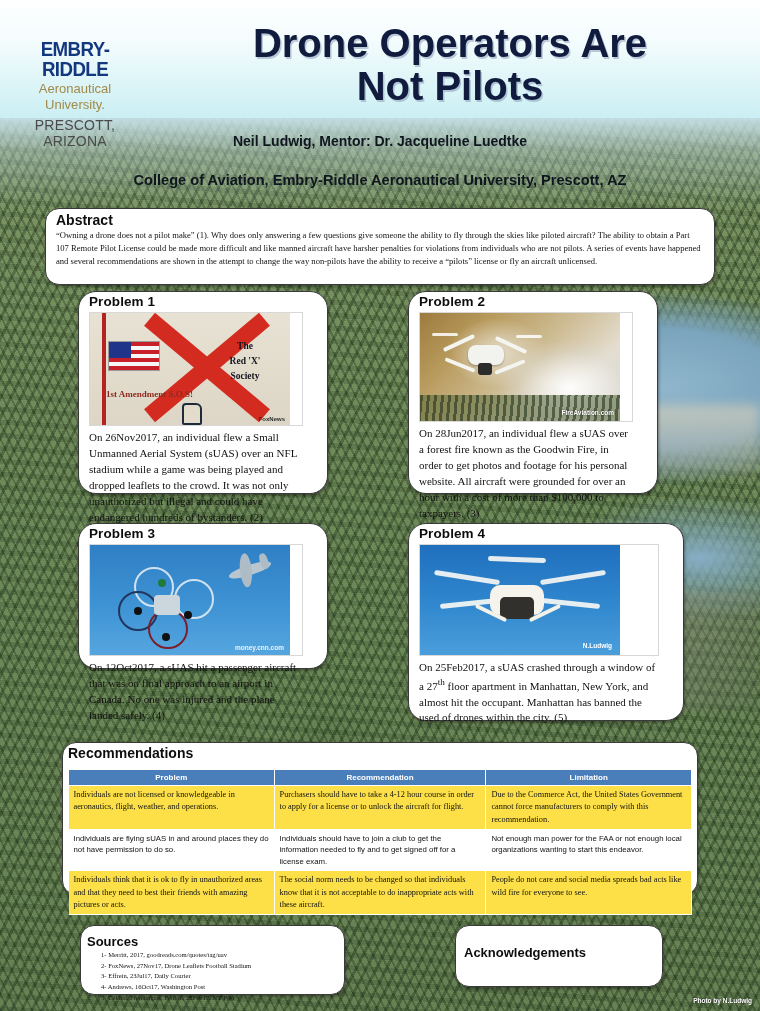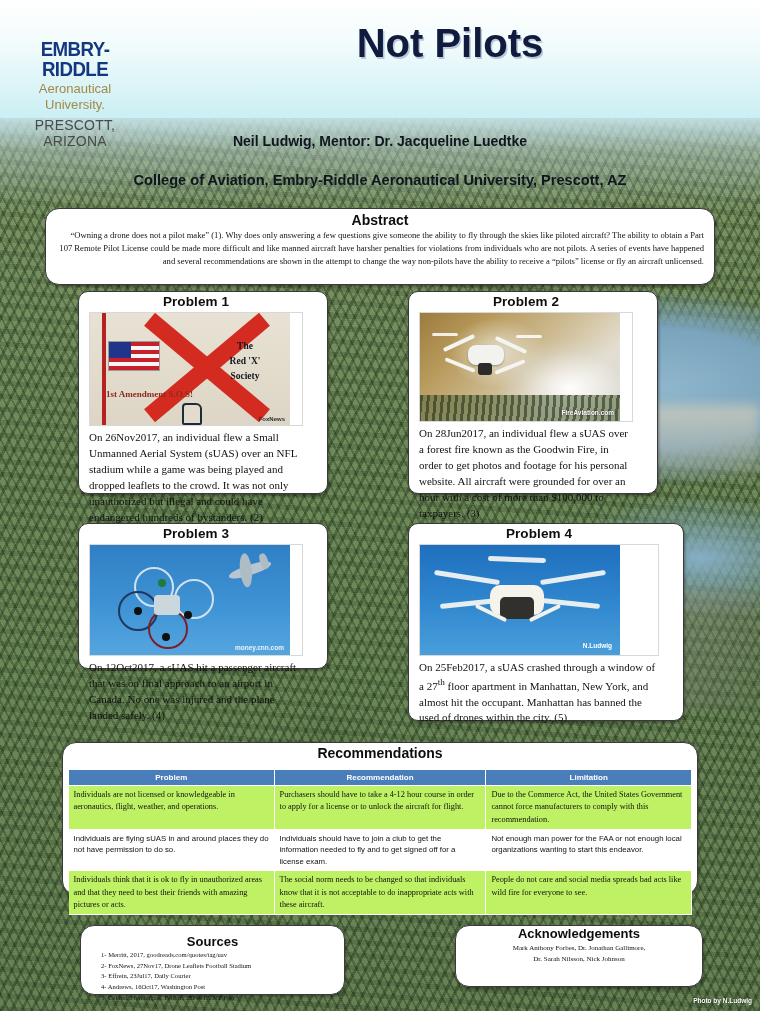--- a/index.html
+++ b/index.html
@@ -84,35 +84,34 @@
   }
 
   
   .card {
     position: absolute; background: #ffffff;
     border: 1.2px solid #3a3a3a; border-radius: 14px;
     box-shadow: 1px 2px 3px rgba(0,0,0,0.35);
     z-index: 2;
   }
   .card-title {
-    text-align: center;
     font-family: "Liberation Sans", sans-serif;
     font-weight: bold; color: #0d0d0d;
   }
 
   
   #abstract { left: 45px; top: 208px; width: 670px; height: 77px; padding: 3px 10px 4px 10px; }
   #abstract .card-title { font-size: 14px; margin-bottom: 1px; }
   .abstract-body {
     font-family: "Liberation Serif", serif;
-    font-size: 8.6px; line-height: 1.52; color: #111; text-align: right;
-  }
-
-  
-  .problem { padding: 2px 24px 4px 10px; border-radius: 10px; }
+    font-size: 8.6px; line-height: 1.52; color: #111; text-align: left;
+  }
+
+  
+  .problem { padding: 2px 24px 4px 10px; border-radius: 18px; }
   .problem .card-title { font-size: 13.5px; letter-spacing: 0.1px; }
   .problem-figure {
     margin: 3px auto 0 auto; position: relative; overflow: hidden;
     border: 1px solid #d8d8d8;
   }
   .problem-caption {
     font-family: "Liberation Serif", serif;
     font-size: 11px; line-height: 1.45; color: #111; margin-top: 4px; text-align: left;
   }
   #problem1 { left: 78px; top: 291px; width: 250px; height: 203px; }
@@ -252,33 +251,33 @@
   table.rec th {
     background: #4a7ebb; color: #ffffff;
     font-family: "Liberation Sans", sans-serif; font-weight: bold; font-size: 8px;
     padding: 3px 2px; text-align: center; border: 0.5px solid #ffffff;
   }
   table.rec td {
     font-family: "Liberation Serif", serif; font-size: 8.3px; line-height: 1.48;
     padding: 3px 5px; vertical-align: top; border-right: 0.5px solid #ffffff;
     border-bottom: 0.5px solid #ffffff; color: #101010;
   }
-  table.rec tr.odd td { background: #bef264; }
+  table.rec tr.odd td { background: #fde047; }
   table.rec tr.even td { background: #ffffff; }
   table.rec tr.even td { font-family: "Liberation Sans", sans-serif; font-size: 7.8px; }
 
   
   #sources { left: 80px; top: 925px; width: 265px; height: 70px; padding: 8px 6px; }
   #sources .card-title { font-size: 13px; margin-bottom: 1px; }
   .src-list { list-style: none; }
   .src-list li {
     font-family: "Liberation Serif", serif; font-size: 6.6px; line-height: 1.62; color: #131313;
     padding-left: 14px;
   }
-  #acknowledgements { left: 455px; top: 925px; width: 248px; height: 62px; padding: 0 8px; }
+  #acknowledgements { left: 455px; top: 925px; width: 208px; height: 62px; padding: 19px 8px; }
   #acknowledgements .card-title { font-size: 13px; margin-bottom: 2px; }
   .ack-body {
     font-family: "Liberation Serif", serif; font-size: 7px; line-height: 1.55;
     color: #131313; text-align: center;
   }
 
   .photo-credit {
     position: absolute; right: 8px; bottom: 7px; z-index: 4;
     font-family: "Liberation Sans", sans-serif; font-weight: bold; font-size: 6.5px;
     color: #ffffff; text-shadow: 0 0 2px rgba(0,0,0,0.8);
@@ -292,20 +291,21 @@
 <div class="bg-shore"></div>
 <div class="bg-rockface"></div>
 
 <div class="header">
   <div class="logo">
     <div class="logo-main">EMBRY-RIDDLE</div>
     <div class="logo-sub">Aeronautical University.</div>
     <div class="logo-loc">PRESCOTT, ARIZONA</div>
   </div>
   <div class="poster-title">
+    <div>Drone Operators Are</div>
     <div>Not Pilots</div>
   </div>
 </div>
 
 <div class="authors">
   <div class="author-line">Neil Ludwig, Mentor: Dr. Jacqueline Luedtke</div>
   <div class="affil-line">College of Aviation, Embry-Riddle Aeronautical University, Prescott, AZ</div>
 </div>
 
 <div class="card" id="abstract">
@@ -430,19 +430,15 @@
     <li>1- Merritt, 2017, goodreads.com/quotes/tag/uav</li>
     <li>2- FoxNews, 27Nov17, Drone Leaflets Football Stadium</li>
     <li>3- Effrein, 23Jul17, Daily Courier</li>
     <li>4- Andrews, 16Oct17, Washington Post</li>
     <li>5- Celona, Prendergast, Fenton, 26Feb17, NY Post</li>
   </ul>
 </div>
 
 <div class="card" id="acknowledgements">
   <div class="card-title">Acknowledgements</div>
-  <div class="ack-body">
-    <div>Mark Anthony Forbes, Dr. Jonathan Gallimore,</div>
-    <div>Dr. Sarah Nilsson, Nick Johnson</div>
-  </div>
 </div>
 
 <div class="photo-credit">Photo by N.Ludwig</div>
 
 </body></html>

